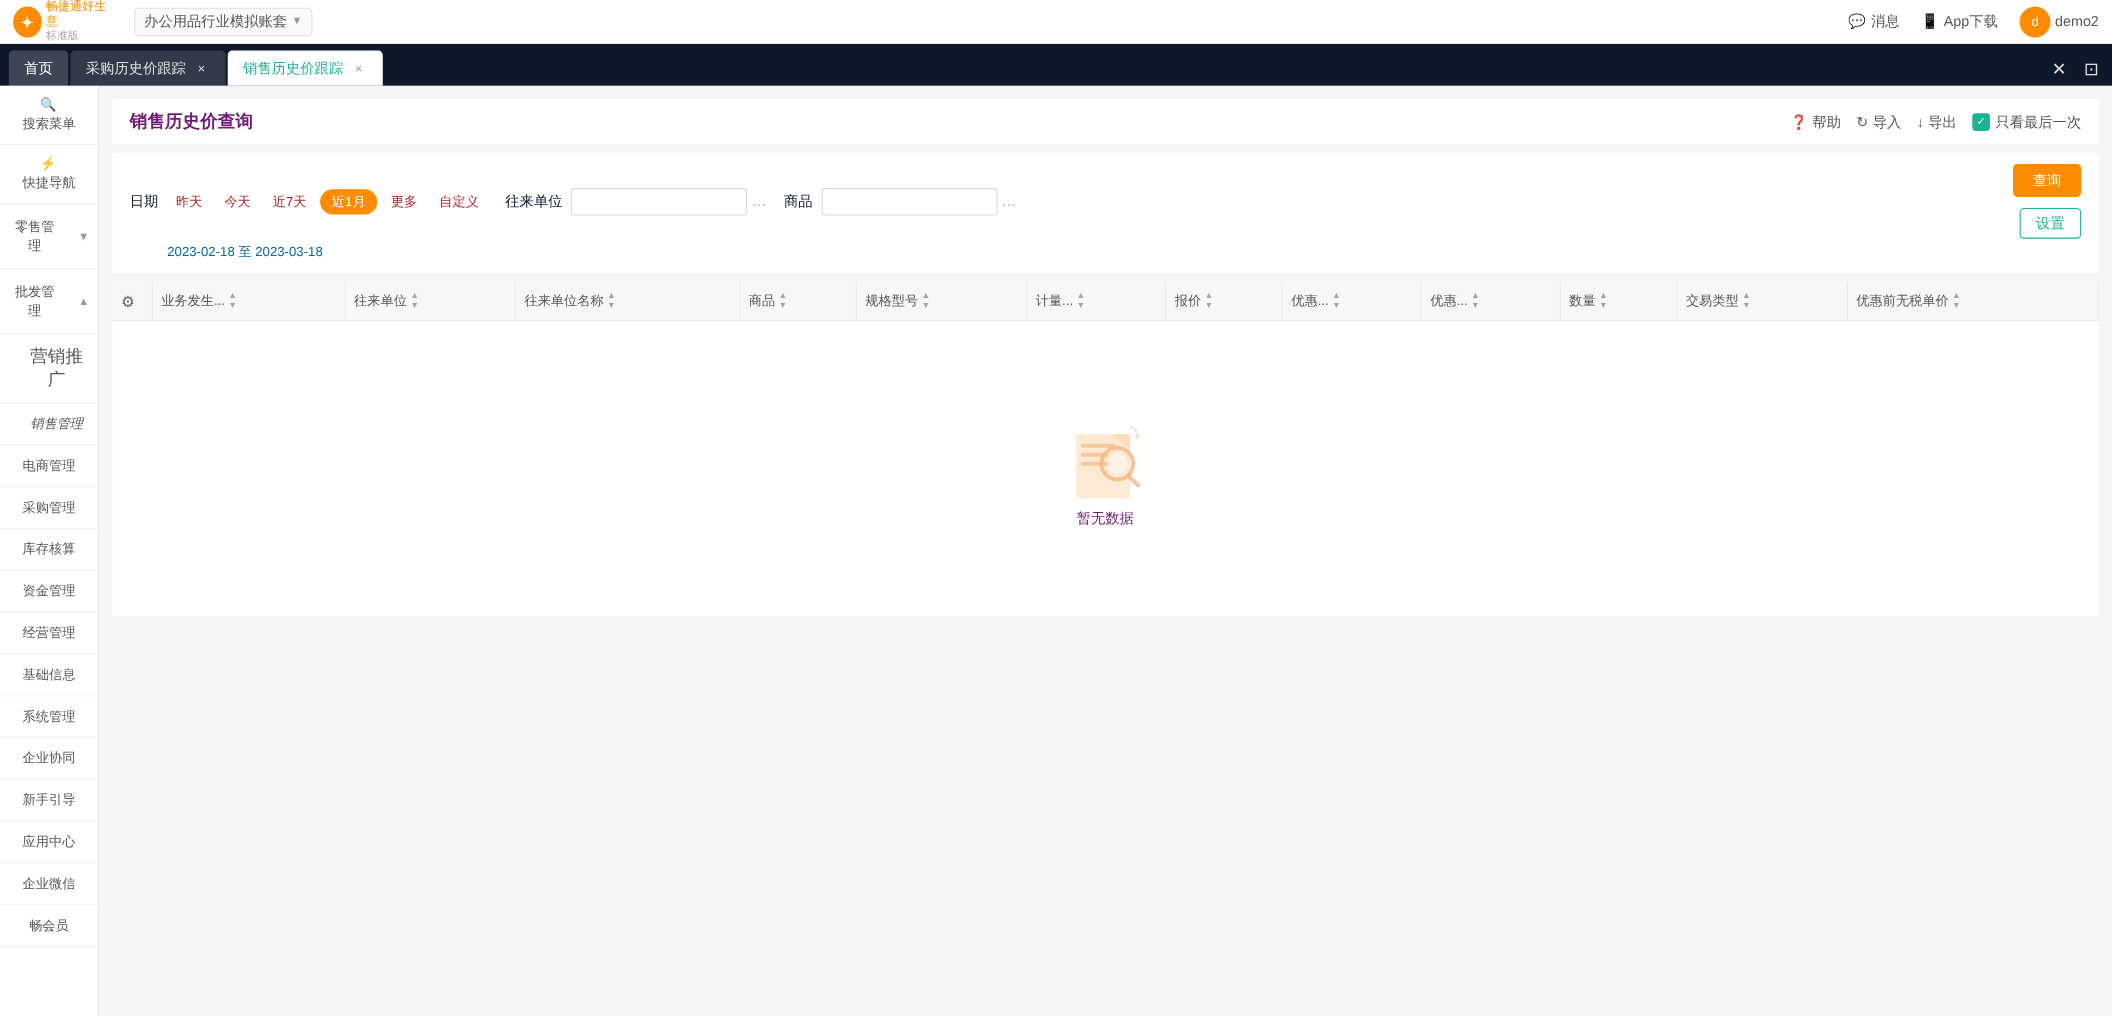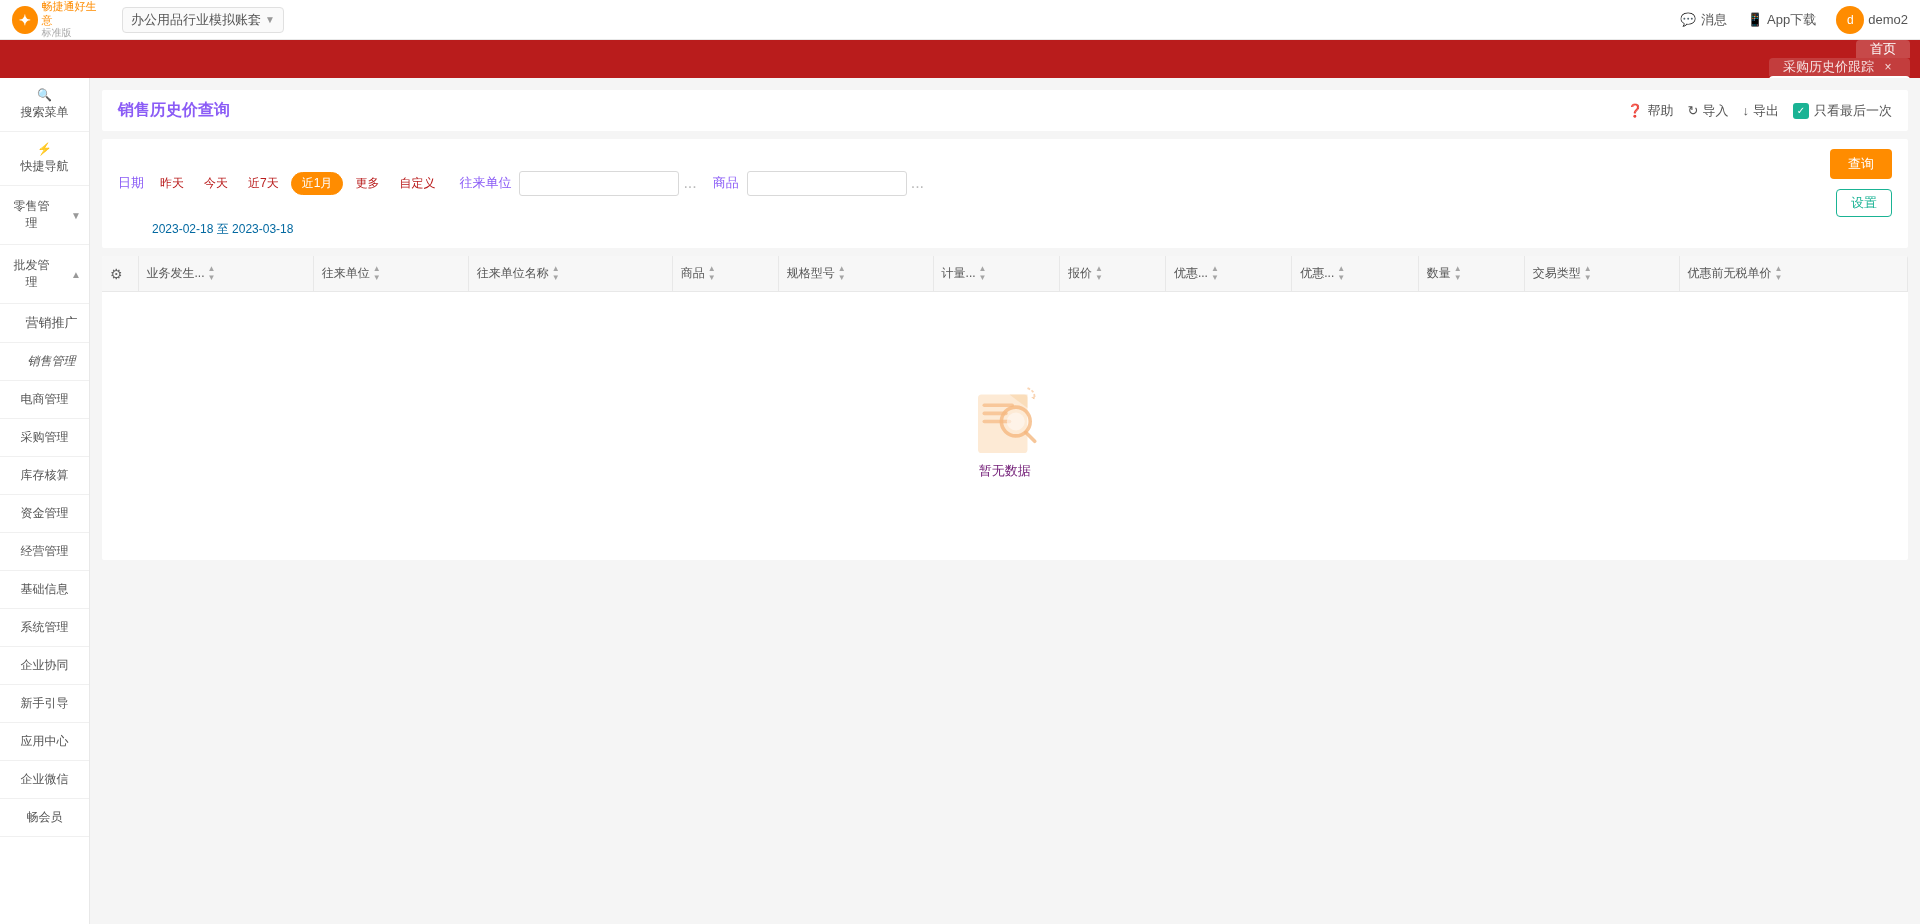--- a/index.html
+++ b/index.html
@@ -74,25 +74,24 @@
       display: flex;
       align-items: center;
       justify-content: center;
       color: white;
       font-size: 12px;
     }
 
     
     .tab-bar {
       height: 38px;
-      background: #b91c1c;
+      background: #0f172a;
       display: flex;
       align-items: flex-end;
       padding: 0 8px;
-      flex-direction: column;
     }
     .tab {
       height: 32px;
       padding: 0 14px;
       display: flex;
       align-items: center;
       gap: 6px;
       font-size: 13px;
       cursor: pointer;
       border-radius: 4px 4px 0 0;
@@ -184,21 +183,21 @@
       padding: 10px 16px;
       margin-bottom: 8px;
       display: flex;
       align-items: center;
       justify-content: space-between;
       border-radius: 2px;
     }
     .page-title {
       font-size: 16px;
       font-weight: 600;
-      color: #8b5cf6;
+      color: #701a75;
     }
     .page-title-actions {
       display: flex;
       align-items: center;
       gap: 14px;
       font-size: 13px;
       color: #555;
     }
     .page-action {
       display: flex;
@@ -237,21 +236,21 @@
       align-items: center;
       gap: 16px;
       flex-wrap: wrap;
     }
     .filter-group {
       display: flex;
       align-items: center;
       gap: 8px;
     }
     .filter-label {
-      color: #8b5cf6;
+      color: #0f172a;
       font-size: 13px;
       white-space: nowrap;
     }
     .date-shortcuts {
       display: flex;
       align-items: center;
       gap: 4px;
     }
     .date-btn {
       padding: 2px 7px;
@@ -444,21 +443,21 @@
       <span>快捷导航</span>
     </div>
     <div class="sidebar-item has-sub">
       <span>零售管理</span>
       <span class="sidebar-sub-arrow">▼</span>
     </div>
     <div class="sidebar-item has-sub">
       <span>批发管理</span>
       <span class="sidebar-sub-arrow">▲</span>
     </div>
-    <div class="sidebar-item" style="padding-left:20px;font-size:13px;color:#555;">
+    <div class="sidebar-item" style="padding-left:20px;font-size:16px;color:#555;">
       <span>营销推广</span>
     </div>
     <div class="sidebar-item" style="padding-left:20px;font-size:12px;color:#555;font-style:italic;">
       <span>销售管理</span>
     </div>
     <div class="sidebar-item">
       <span>电商管理</span>
     </div>
     <div class="sidebar-item">
       <span>采购管理</span>

